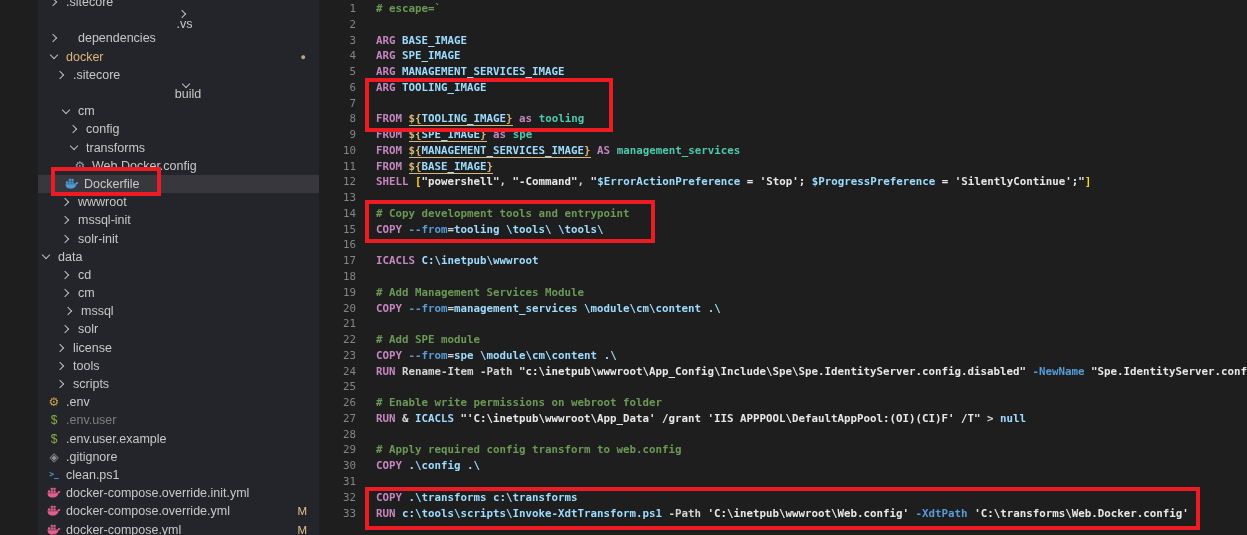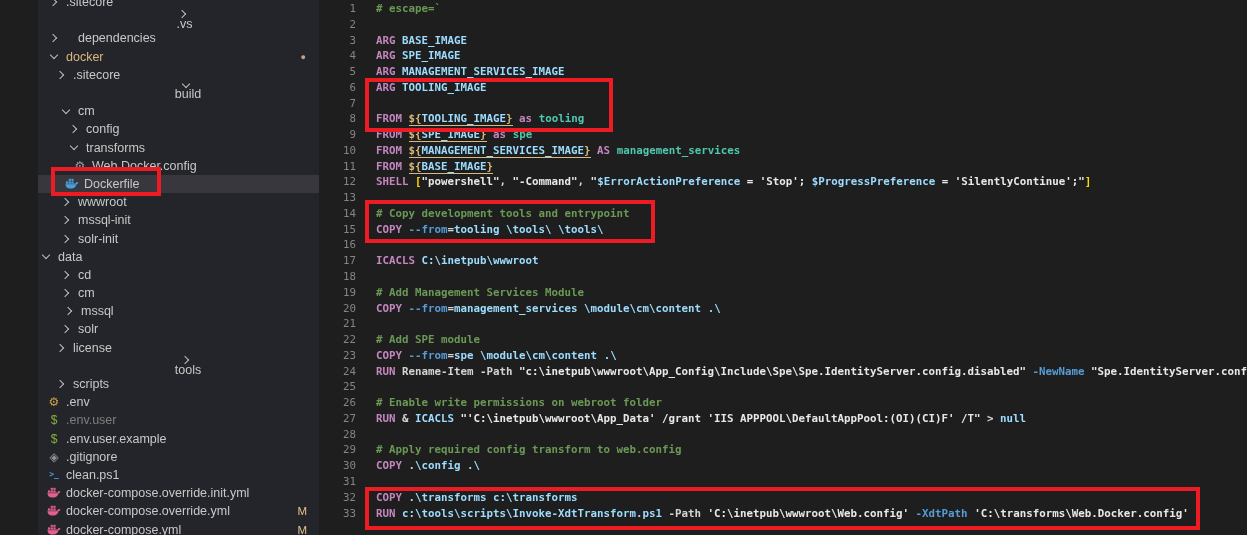--- a/index.html
+++ b/index.html
@@ -163,21 +163,21 @@
           <span class="chev chev-r"></span>
         </span>
         <span class="tlabel">solr</span>
       </div>
       <div class="trow" style="padding-left: 15px;">
         <span class="twistie">
           <span class="chev chev-r"></span>
         </span>
         <span class="tlabel">license</span>
       </div>
-      <div class="trow" style="padding-left: 15px; flex-direction: column;">
+      <div class="trow" style="padding-left: 15px;">
         <span class="twistie">
           <span class="chev chev-r"></span>
         </span>
         <span class="tlabel">tools</span>
       </div>
       <div class="trow" style="padding-left: 15px;">
         <span class="twistie">
           <span class="chev chev-r"></span>
         </span>
         <span class="tlabel">scripts</span>

